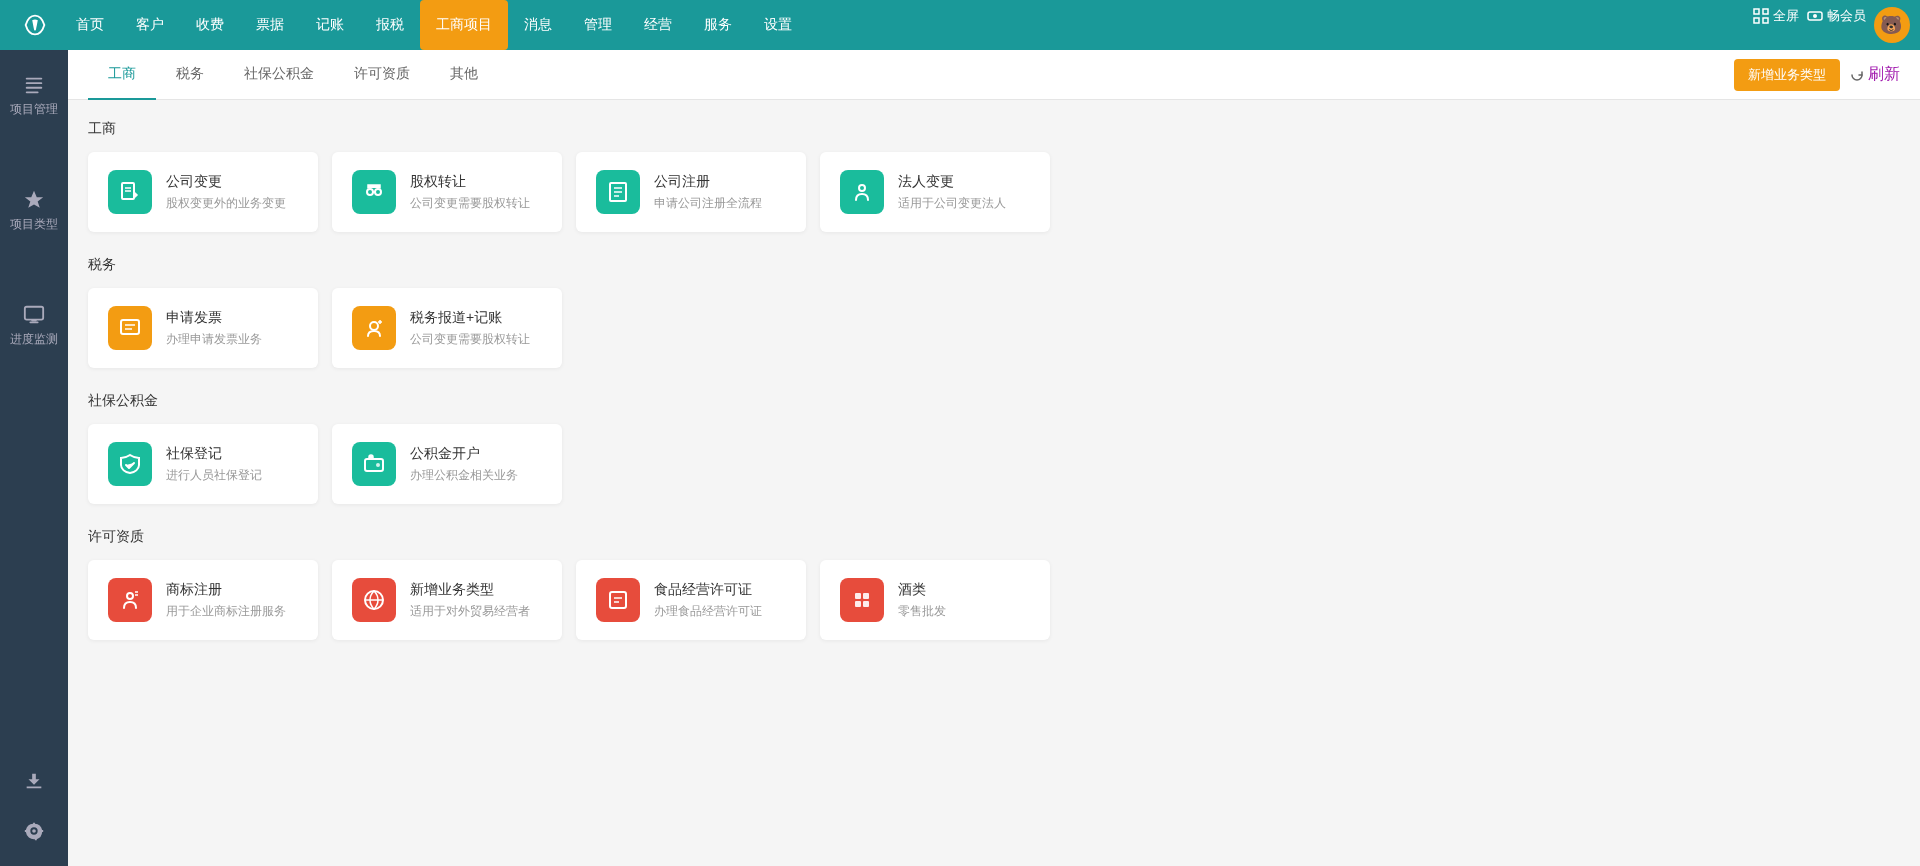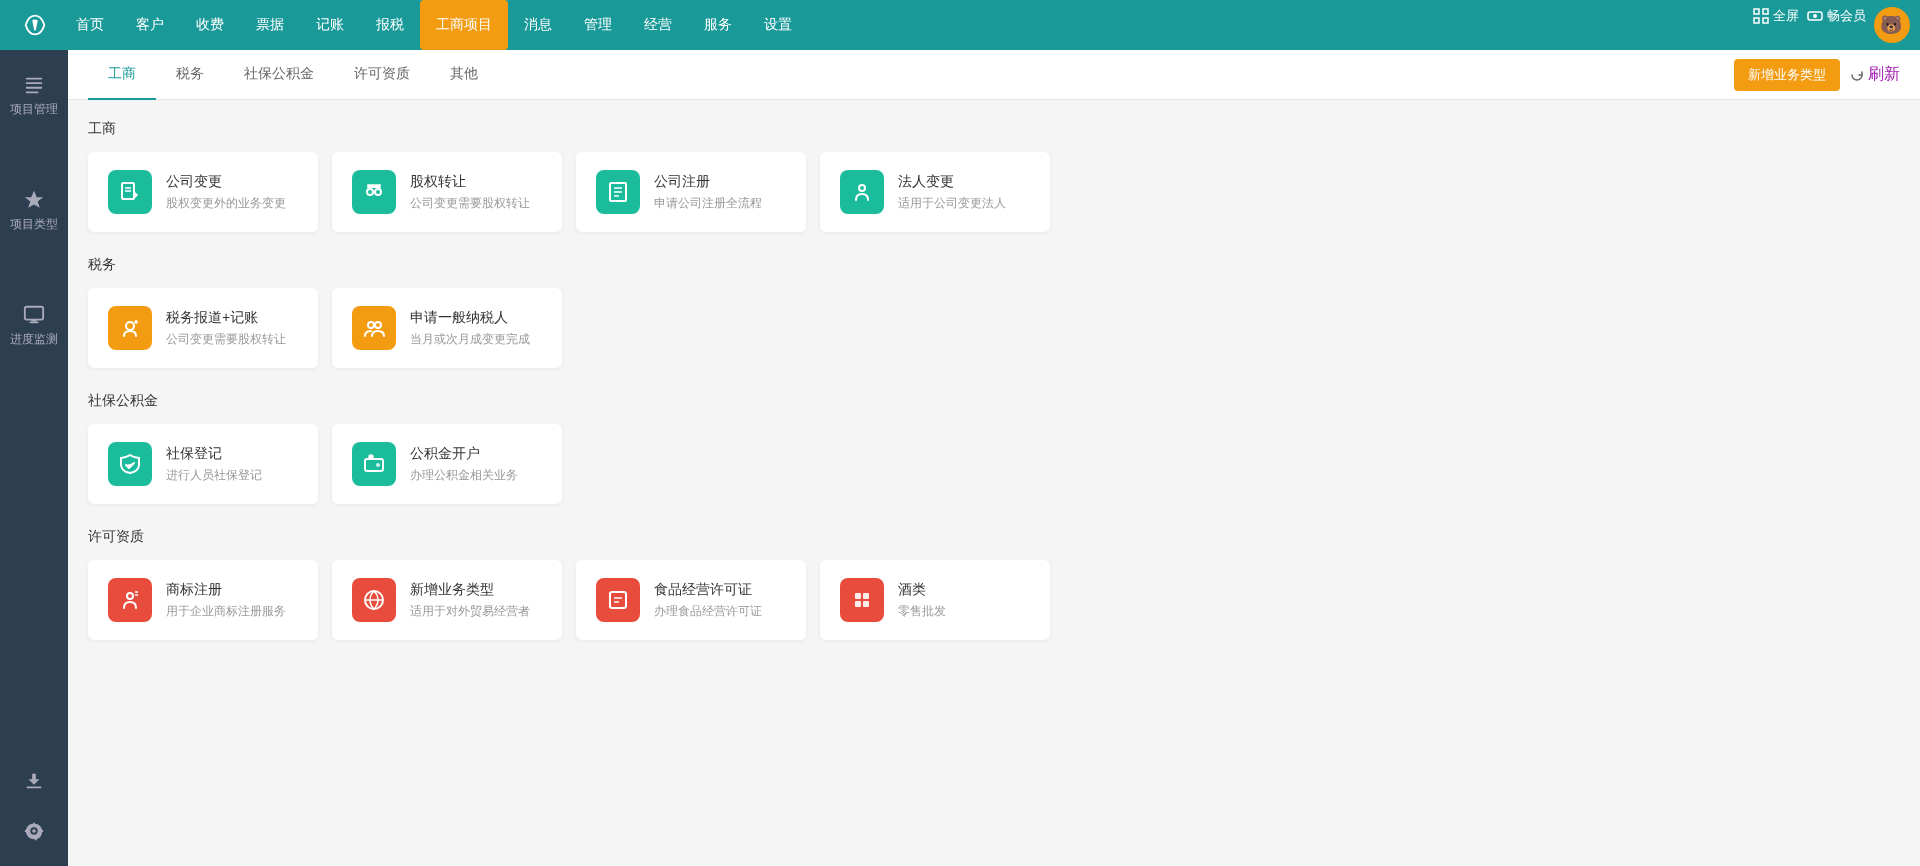--- a/index.html
+++ b/index.html
@@ -399,45 +399,44 @@
             <div class="card-desc">适用于公司变更法人</div>
           </div>
         </div>
       </div>
 
       <div class="section-title">税务</div>
       <div class="cards-grid">
         <div class="card">
           <div class="card-icon orange">
             <svg width="24" height="24" viewBox="0 0 24 24" fill="white">
+                <rect x="3" y="4" width="18" height="14" rx="2" fill="none" stroke="white" stroke-width="2"></rect>
+                <line x1="7" y1="9" x2="17" y2="9" stroke="white" stroke-width="1.5"></line>
+                <line x1="7" y1="13" x2="14" y2="13" stroke="white" stroke-width="1.5"></line>
+              </svg>
+          </div>
+          <div class="card-info">
+            <div class="card-title">申请发票</div>
+            <div class="card-desc">办理申请发票业务</div>
+          </div>
+        </div>
+        <div class="card">
+          <div class="card-icon orange">
+            <svg width="24" height="24" viewBox="0 0 24 24" fill="white">
                 <circle cx="12" cy="10" r="4" fill="none" stroke="white" stroke-width="2"></circle>
                 <path d="M6 20c0-3 2-5 6-5s6 2 6 5" fill="none" stroke="white" stroke-width="2" stroke-linecap="round"></path>
                 <line x1="16" y1="6" x2="20" y2="6" stroke="white" stroke-width="1.5"></line>
                 <line x1="18" y1="4" x2="18" y2="8" stroke="white" stroke-width="1.5"></line>
               </svg>
           </div>
           <div class="card-info">
             <div class="card-title">税务报道+记账</div>
             <div class="card-desc">公司变更需要股权转让</div>
           </div>
         </div>
-        <div class="card">
-          <div class="card-icon orange">
-            <svg width="24" height="24" viewBox="0 0 24 24" fill="white">
-                <circle cx="9" cy="9" r="3" fill="none" stroke="white" stroke-width="2"></circle>
-                <circle cx="16" cy="9" r="3" fill="none" stroke="white" stroke-width="2"></circle>
-                <path d="M3 20c0-3 2-5 6-5" fill="none" stroke="white" stroke-width="2" stroke-linecap="round"></path>
-                <path d="M10 20c0-3 2-5 6-5s6 2 6 5" fill="none" stroke="white" stroke-width="2" stroke-linecap="round"></path>
-              </svg>
-          </div>
-          <div class="card-info">
-            <div class="card-title">申请一般纳税人</div>
-            <div class="card-desc">当月或次月成变更完成</div>
-          </div>
-        </div>
       </div>
 
       <div class="section-title">社保公积金</div>
       <div class="cards-grid">
         <div class="card">
           <div class="card-icon teal">
             <svg width="24" height="24" viewBox="0 0 24 24" fill="white">
                 <path d="M12 3C9 5 5 6 3 6v7c0 4 4 7 9 8 5-1 9-4 9-8V6c-2 0-6-1-9-3z" fill="none" stroke="white" stroke-width="2"></path>
                 <path d="M8 13l3 3 5-5" stroke="white" stroke-width="2" stroke-linecap="round" stroke-linejoin="round"></path>
               </svg>

